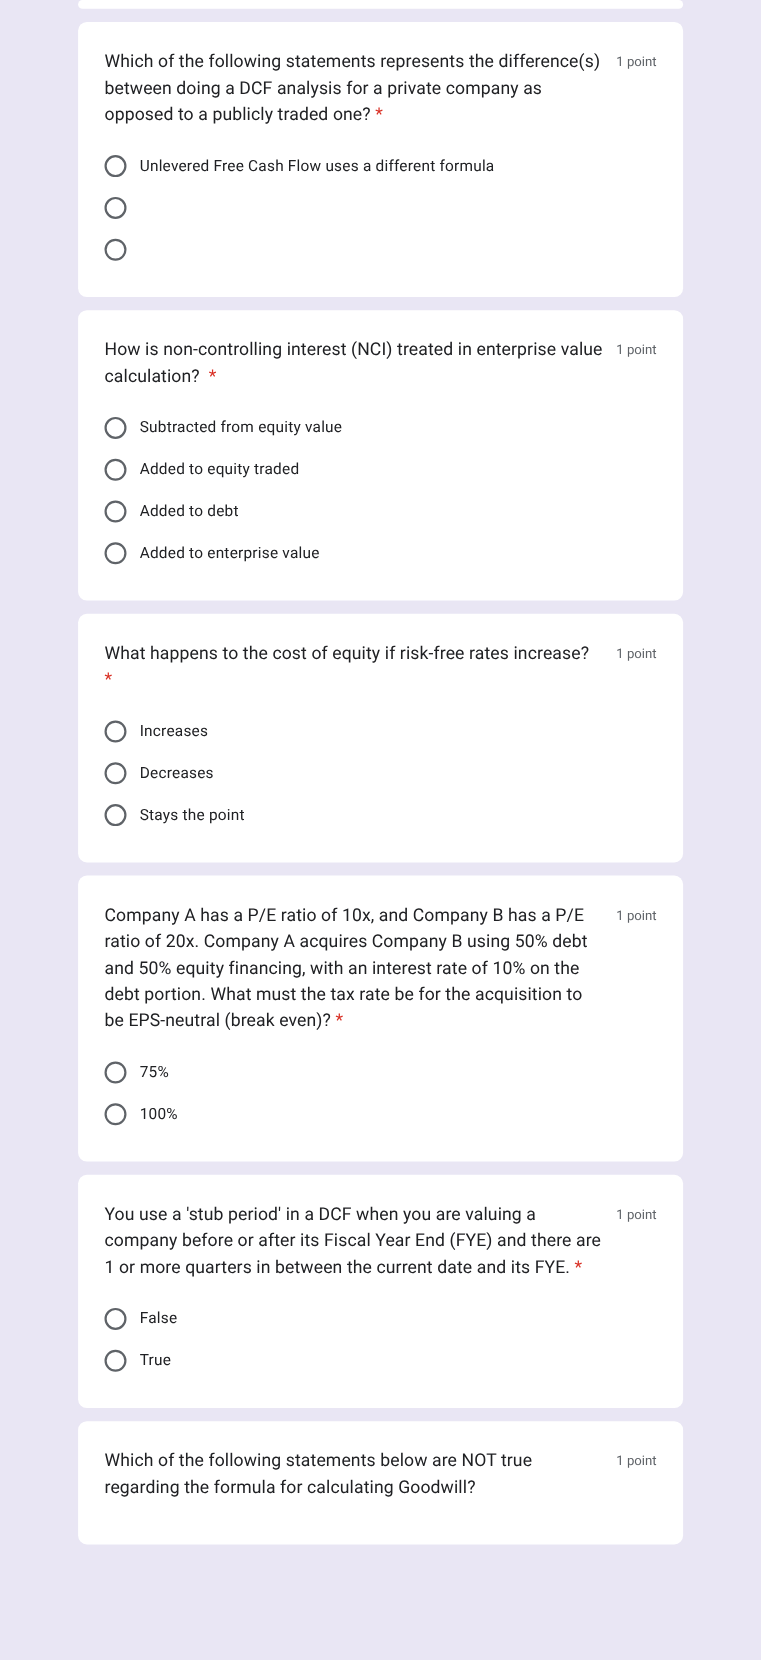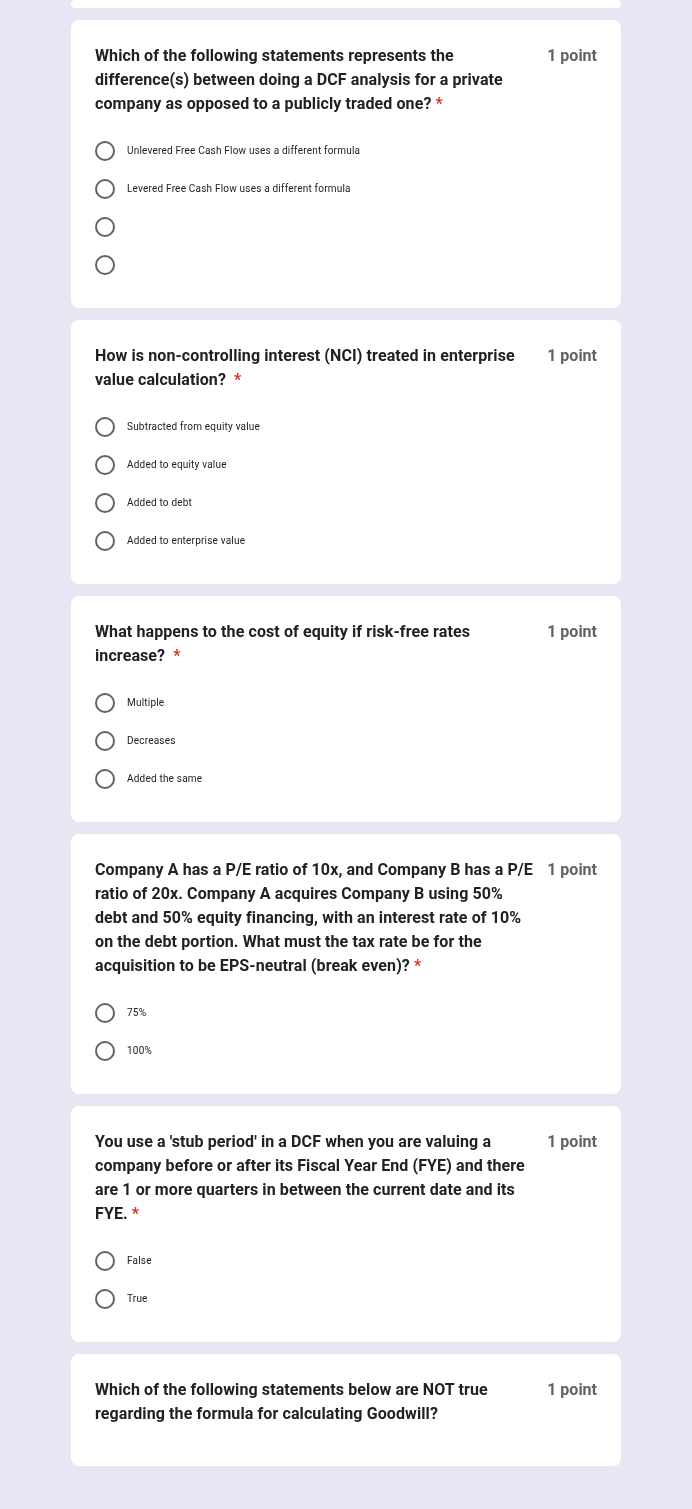--- a/index.html
+++ b/index.html
@@ -26,35 +26,34 @@
     background: #fff;
     border-radius: 8px;
     padding: 24px 24px 24px 24px;
     margin-bottom: 12px;
   }
   .card.last { margin-bottom: 0; }
   .q-header {
     display: flex;
     align-items: flex-start;
     margin-bottom: 16px;
-    font-weight: bold;
   }
   .q-text {
     flex: 1;
     font-size: 16px;
     line-height: 24px;
     color: #202124;
     letter-spacing: 0.1px;
   }
   .q-required {
     color: #d93025;
     margin-left: 4px;
   }
   .q-points {
-    font-size: 16px;
+    font-size: 12px;
     color: #5f6368;
     margin-left: 12px;
     white-space: nowrap;
     line-height: 24px;
   }
   .option-row {
     display: flex;
     align-items: flex-start;
     padding: 9px 0;
     cursor: pointer;
@@ -62,21 +61,21 @@
   .radio {
     width: 20px;
     height: 20px;
     border: 2px solid #5f6368;
     border-radius: 50%;
     flex-shrink: 0;
     margin-right: 12px;
     margin-top: 0px;
   }
   .option-label {
-    font-size: 10px;
+    font-size: 14px;
     line-height: 20px;
     color: #202124;
     letter-spacing: 0.2px;
   }
 </style>
 </head>
 <body>
 
 <div class="container">
 
@@ -88,73 +87,69 @@
         <span>Which of the following statements represents the difference(s) between doing a DCF analysis for a private company as opposed to a publicly traded one?</span><span class="q-required">*</span>
       </div>
       <div class="q-points">1 point</div>
     </div>
     <div class="option-row">
         <div class="radio"></div>
         <div class="option-label">Unlevered Free Cash Flow uses a different formula</div>
       </div>
     <div class="option-row">
         <div class="radio"></div>
-        <div class="option-label">Levered Free Cash Flow uses a different formula</div>
-      </div>
-    <div class="option-row">
-        <div class="radio"></div>
       </div>
     <div class="option-row">
         <div class="radio"></div>
       </div>
   </div>
 
   <div class="card">
     <div class="q-header">
       <div class="q-text">
         <span>How is non-controlling interest (NCI) treated in enterprise value calculation?</span><span class="q-required"> *</span>
       </div>
       <div class="q-points">1 point</div>
     </div>
     <div class="option-row">
         <div class="radio"></div>
         <div class="option-label">Subtracted from equity value</div>
       </div>
     <div class="option-row">
         <div class="radio"></div>
-        <div class="option-label">Added to equity value</div>
+        <div class="option-label">Added to equity traded</div>
       </div>
     <div class="option-row">
         <div class="radio"></div>
         <div class="option-label">Added to debt</div>
       </div>
     <div class="option-row">
         <div class="radio"></div>
         <div class="option-label">Added to enterprise value</div>
       </div>
   </div>
 
   <div class="card">
     <div class="q-header">
       <div class="q-text">
         <span>What happens to the cost of equity if risk-free rates increase?</span><span class="q-required"> *</span>
       </div>
       <div class="q-points">1 point</div>
     </div>
     <div class="option-row">
         <div class="radio"></div>
-        <div class="option-label">Multiple</div>
+        <div class="option-label">Increases</div>
       </div>
     <div class="option-row">
         <div class="radio"></div>
         <div class="option-label">Decreases</div>
       </div>
     <div class="option-row">
         <div class="radio"></div>
-        <div class="option-label">Added the same</div>
+        <div class="option-label">Stays the point</div>
       </div>
   </div>
 
   <div class="card">
     <div class="q-header">
       <div class="q-text">
         <span>Company A has a P/E ratio of 10x, and Company B has a P/E ratio of 20x. Company A acquires Company B using 50% debt and 50% equity financing, with an interest rate of 10% on the debt portion. What must the tax rate be for the acquisition to be EPS-neutral (break even)?</span><span class="q-required">*</span>
       </div>
       <div class="q-points">1 point</div>
     </div>

